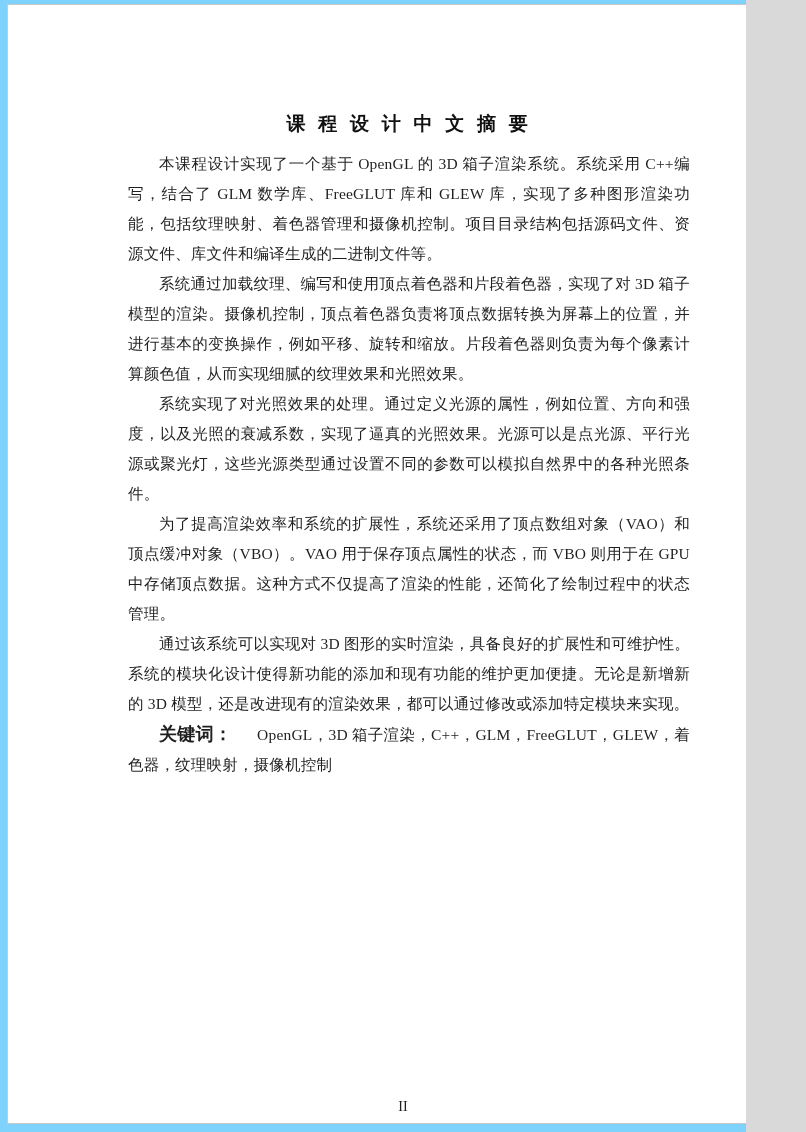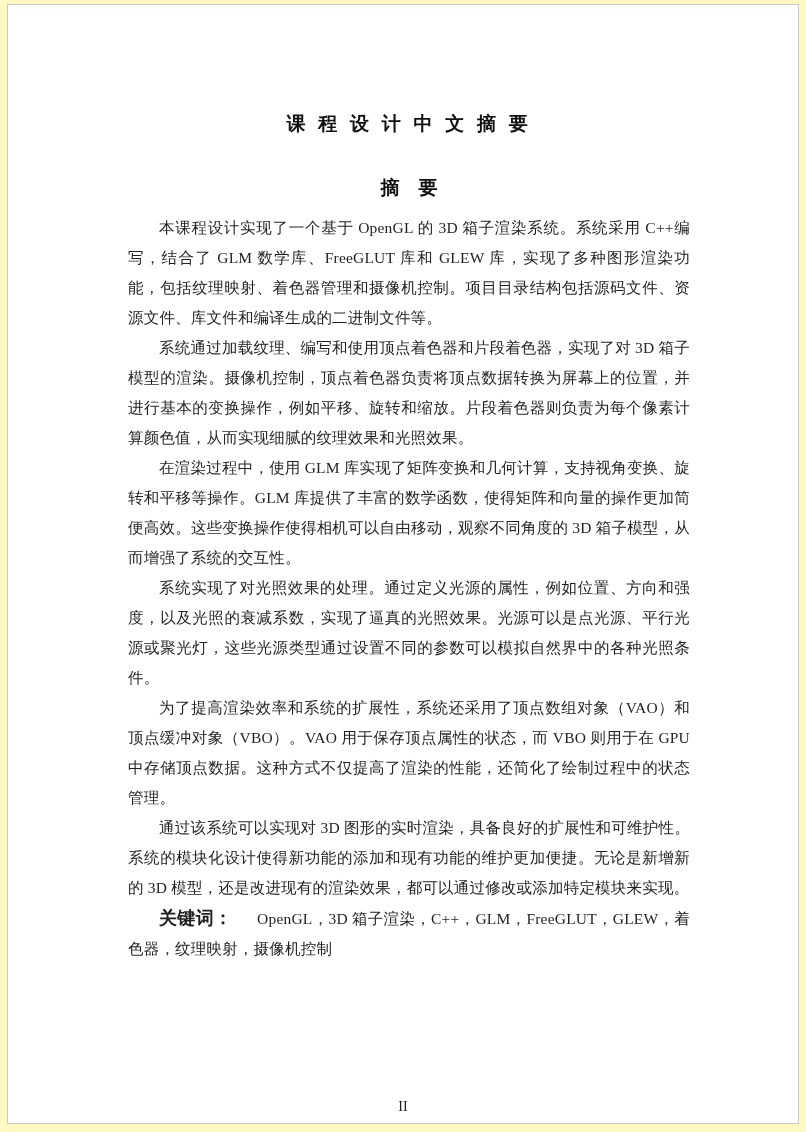--- a/index.html
+++ b/index.html
@@ -3,23 +3,23 @@
 <meta charset="utf-8">
 <style>
   html, body {
     margin: 0;
     padding: 0;
     background: #d9d9d9;
     font-family: "Liberation Serif", "DejaVu Serif", serif;
   }
   .viewport {
     position: relative;
-    width: 806px;
+    width: 746px;
     height: 1132px;
-    background: #fef9c3;
+    background: #7dd3fc;
     overflow: hidden;
   }
   .page {
     position: absolute;
     left: 7px;
     top: 4px;
     width: 792px;
     height: 1120px;
     background: #ffffff;
     border: 1px solid #c9c9c9;
@@ -86,26 +86,24 @@
 </style>
 </head>
 <body>
 
 <div class="viewport">
   <div class="page">
     <div class="content">
 
       <div class="doc-title">课 程 设 计 中 文 摘 要</div>
 
-      <div class="abstract-heading">摘　要</div>
 
       <div class="body-text">
         <p>本课程设计实现了一个基于 OpenGL 的 3D 箱子渲染系统。系统采用 C++编写，结合了 GLM 数学库、FreeGLUT 库和 GLEW 库，实现了多种图形渲染功能，包括纹理映射、着色器管理和摄像机控制。项目目录结构包括源码文件、资源文件、库文件和编译生成的二进制文件等。</p>
         <p>系统通过加载纹理、编写和使用顶点着色器和片段着色器，实现了对 3D 箱子模型的渲染。摄像机控制，顶点着色器负责将顶点数据转换为屏幕上的位置，并进行基本的变换操作，例如平移、旋转和缩放。片段着色器则负责为每个像素计算颜色值，从而实现细腻的纹理效果和光照效果。</p>
-        <p>在渲染过程中，使用 GLM 库实现了矩阵变换和几何计算，支持视角变换、旋转和平移等操作。GLM 库提供了丰富的数学函数，使得矩阵和向量的操作更加简便高效。这些变换操作使得相机可以自由移动，观察不同角度的 3D 箱子模型，从而增强了系统的交互性。</p>
         <p>系统实现了对光照效果的处理。通过定义光源的属性，例如位置、方向和强度，以及光照的衰减系数，实现了逼真的光照效果。光源可以是点光源、平行光源或聚光灯，这些光源类型通过设置不同的参数可以模拟自然界中的各种光照条件。</p>
         <p>为了提高渲染效率和系统的扩展性，系统还采用了顶点数组对象（VAO）和顶点缓冲对象（VBO）。VAO 用于保存顶点属性的状态，而 VBO 则用于在 GPU 中存储顶点数据。这种方式不仅提高了渲染的性能，还简化了绘制过程中的状态管理。</p>
         <p>通过该系统可以实现对 3D 图形的实时渲染，具备良好的扩展性和可维护性。系统的模块化设计使得新功能的添加和现有功能的维护更加便捷。无论是新增新的 3D 模型，还是改进现有的渲染效果，都可以通过修改或添加特定模块来实现。</p>
 
         <p class="keywords"><span class="kw-label">关键词：</span><span class="kw-gap"></span><span>OpenGL，3D 箱子渲染，C++，GLM，FreeGLUT，GLEW，着色器，纹理映射，摄像机控制</span></p>
       </div>
 
     </div>
 
     <div class="page-number">II</div>

